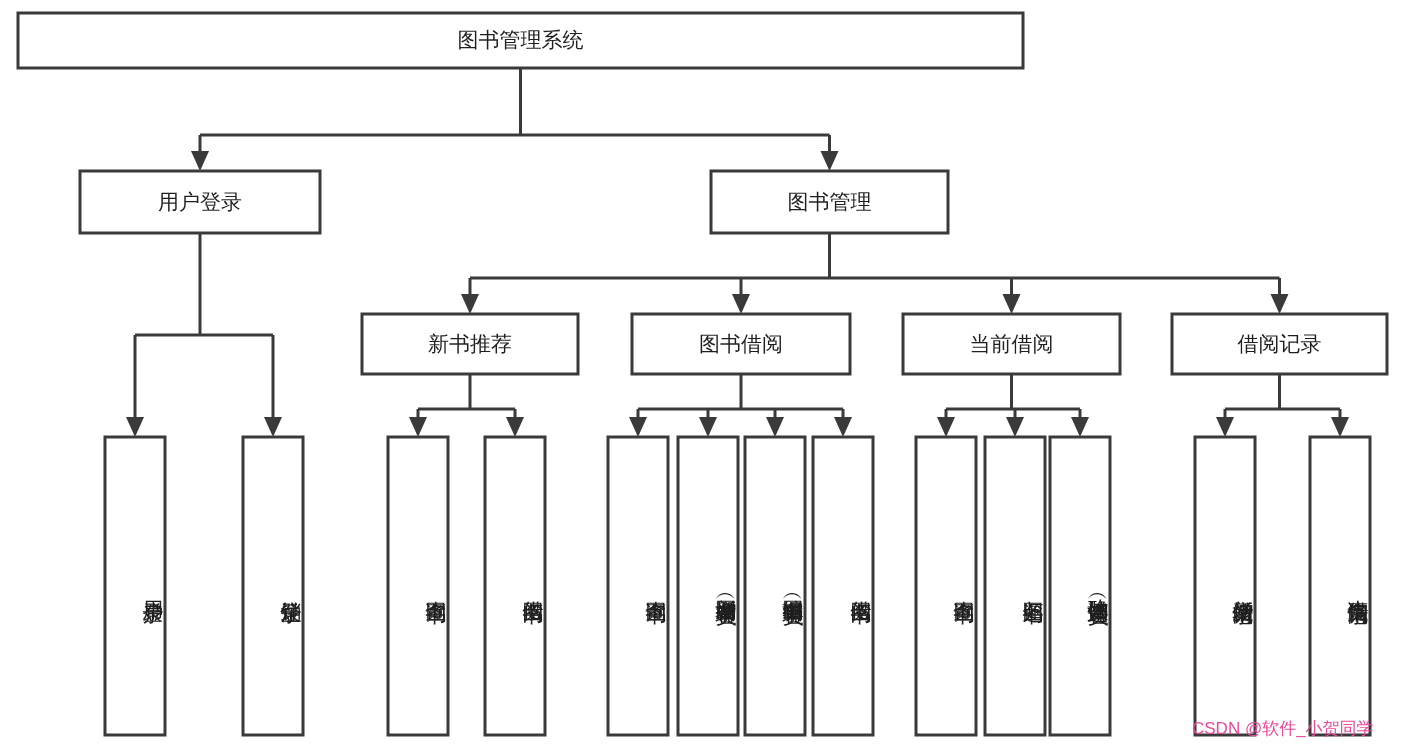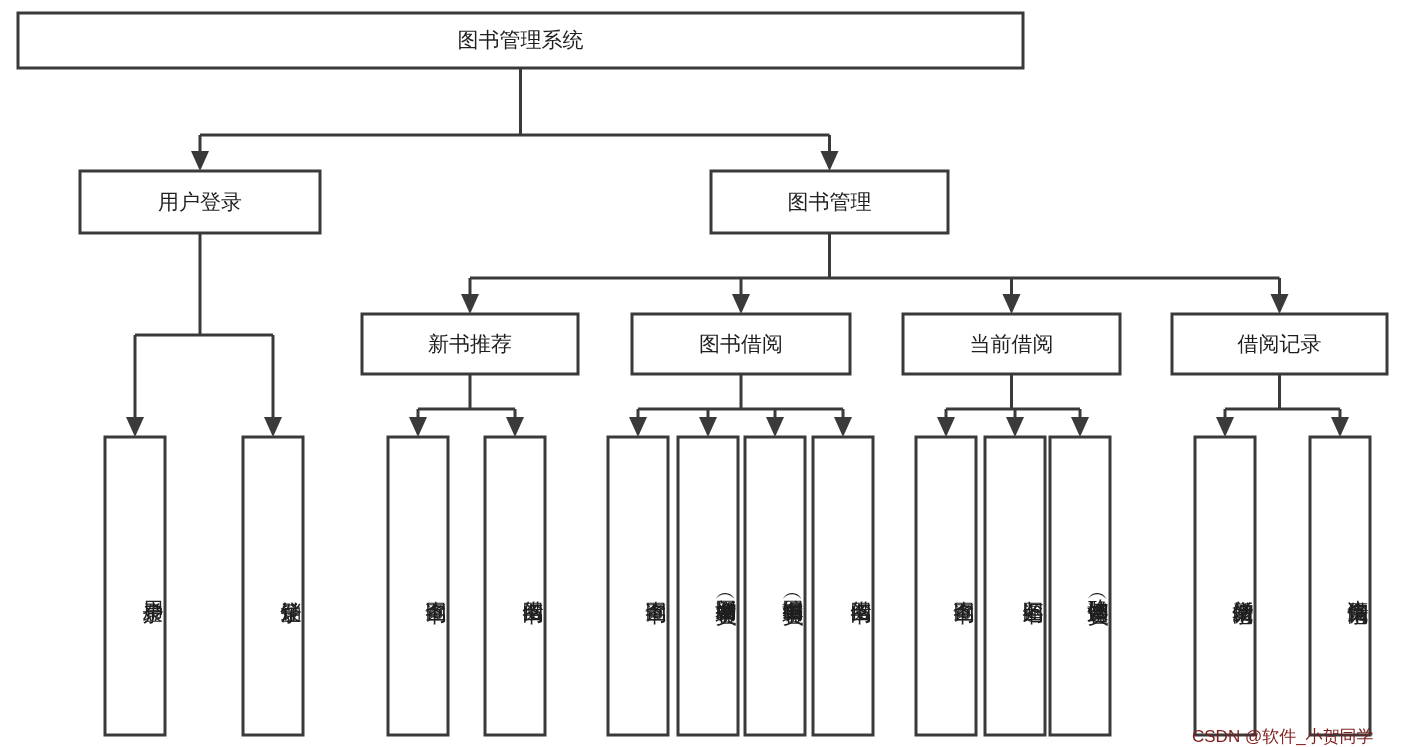--- a/index.html
+++ b/index.html
@@ -61,23 +61,22 @@
     color: #1f1f1f;
     letter-spacing: 1px;
     text-align: center;
     white-space: nowrap;
     pointer-events: none;
   }
   .watermark {
     position: absolute;
     font-family: "Liberation Sans", "DejaVu Sans", sans-serif;
     font-size: 17px;
-    color: #7f1d1d;
+    color: #ec4899;
     white-space: nowrap;
-    margin-top: 8px;
   }
 </style>
 </head>
 <body>
 
 <div id="diagram-root">
 
   <svg id="tree-svg" viewBox="0 0 1405 747" xmlns="http://www.w3.org/2000/svg">
     <g id="connector-layer">
         <line x1="520.5" y1="68" x2="520.5" y2="135" class="connector"></line>

